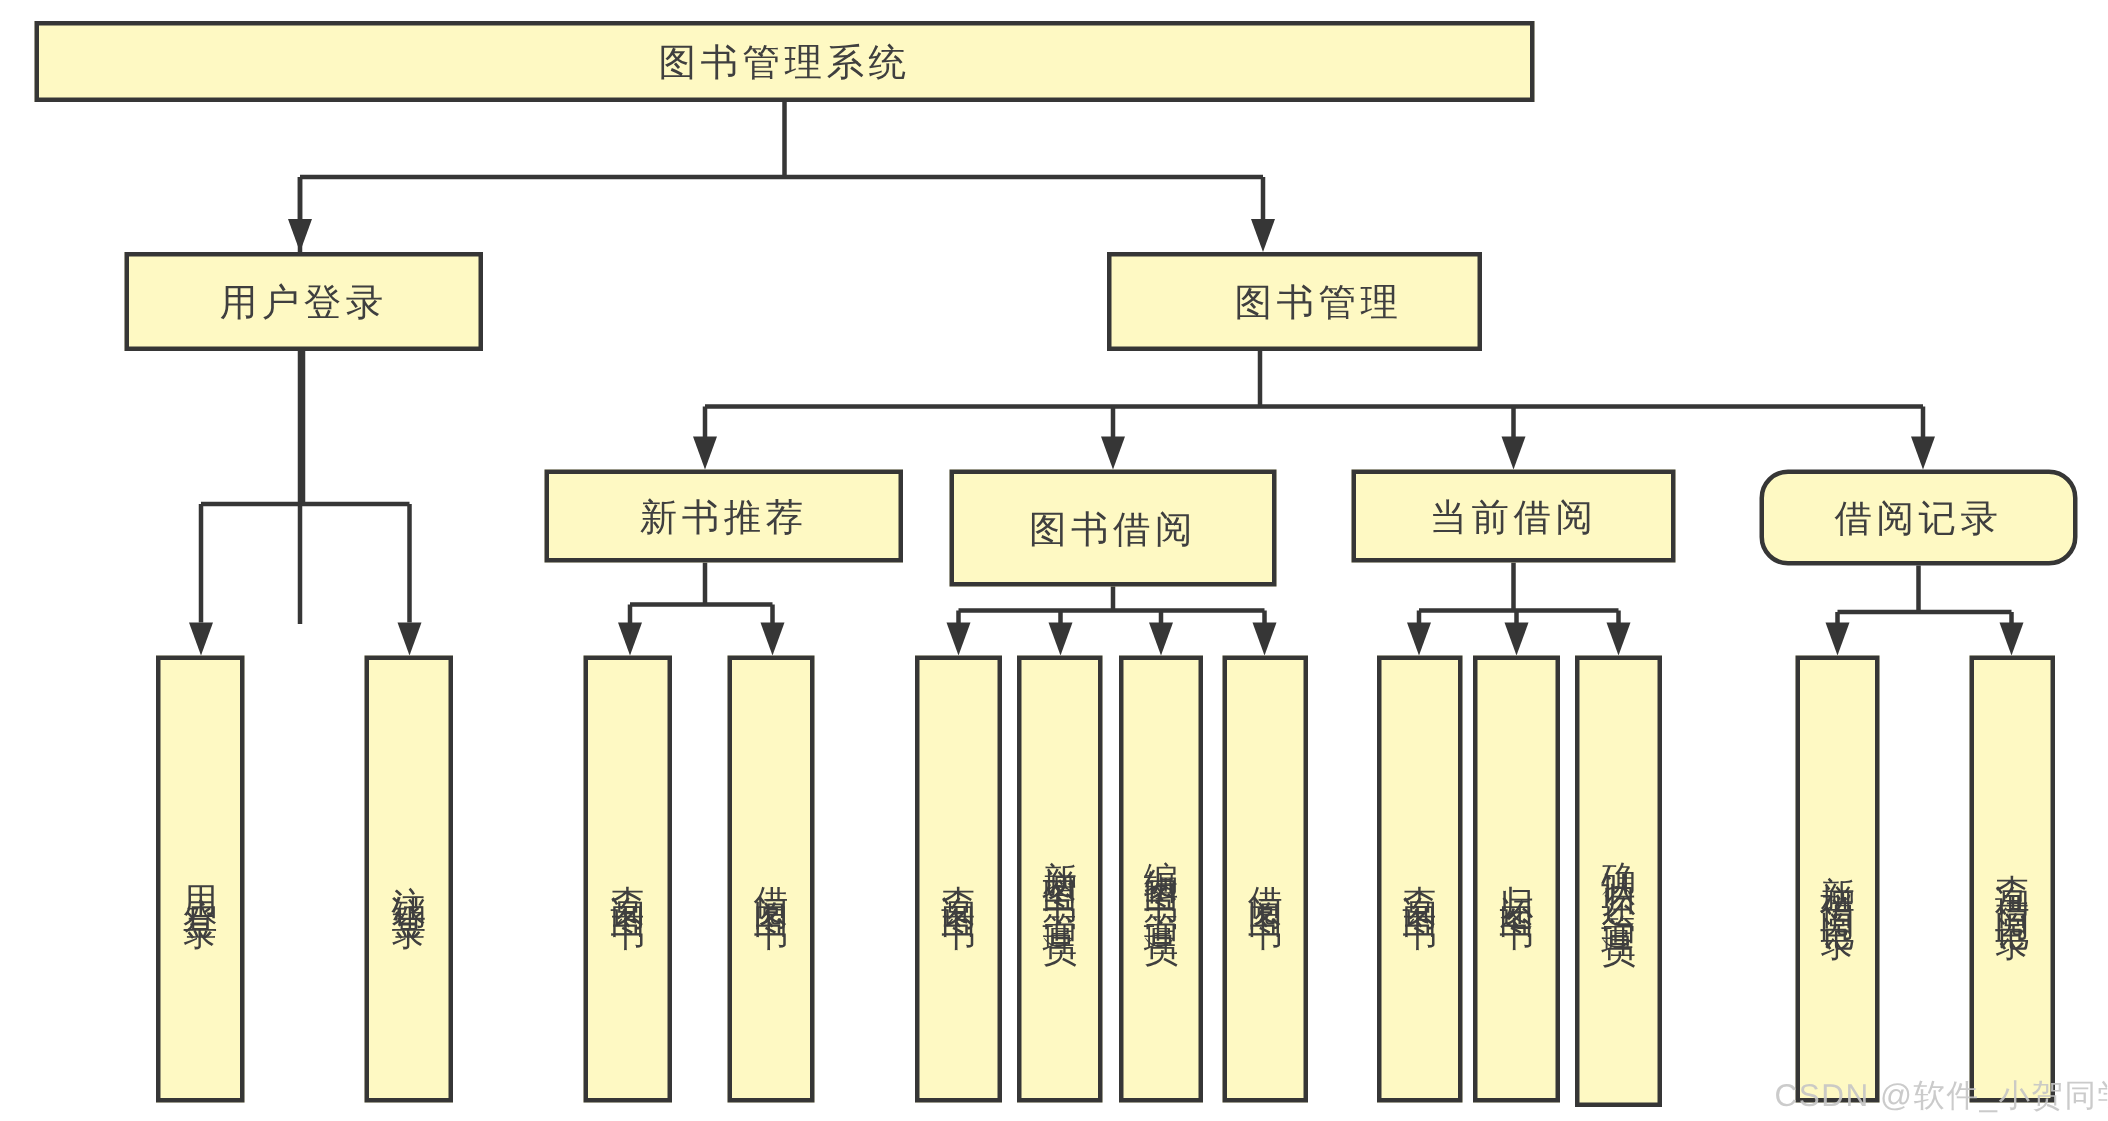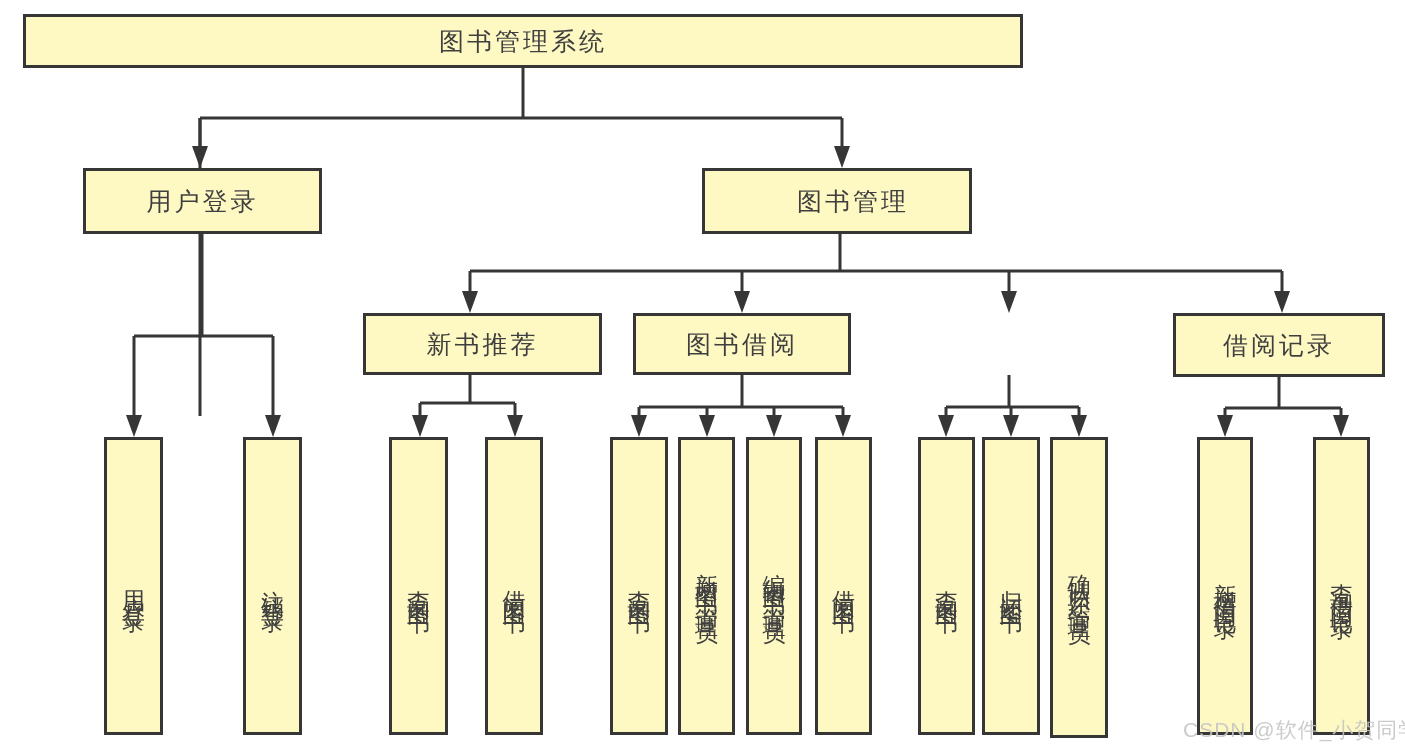--- a/index.html
+++ b/index.html
@@ -90,31 +90,34 @@
     </g>
   </svg>
 
   <div class="node" style="left:23px;top:14px;width:1000px;height:54px;">
     <span>图书管理系统</span>
   </div>
 
   <div class="node" style="left:83px;top:168px;width:239px;height:66px;">
     <span>用户登录</span>
   </div>
-  <div class="node" style="left:702px;top:168px;width:270px;height:66px;padding-left:32px;">
+  <div class="node" style="left:738px;top:168px;width:250px;height:66px;padding-left:32px;">
     <span>图书管理</span>
   </div>
 
   <div class="node" style="left:363px;top:313px;width:239px;height:62px;">
     <span>新书推荐</span>
   </div>
-  <div class="node" style="left:633px;top:313px;width:218px;height:62px;">
+  <div class="node" style="left:633px;top:313px;width:218px;height:78px;">
     <span>图书借阅</span>
   </div>
-  <div class="node" style="left:1173px;top:313px;width:212px;height:64px;">
+  <div class="node" style="left:901px;top:313px;width:216px;height:62px;">
+    <span>当前借阅</span>
+  </div>
+  <div class="node" style="left:1173px;top:313px;width:212px;height:64px;border-radius:19px;">
     <span>借阅记录</span>
   </div>
 
   <div class="node leaf" style="left:104px;top:437px;width:59px;height:298px;">
     <span>用户登录</span>
   </div>
   <div class="node leaf" style="left:243px;top:437px;width:59px;height:298px;">
     <span>注销登录</span>
   </div>
 

